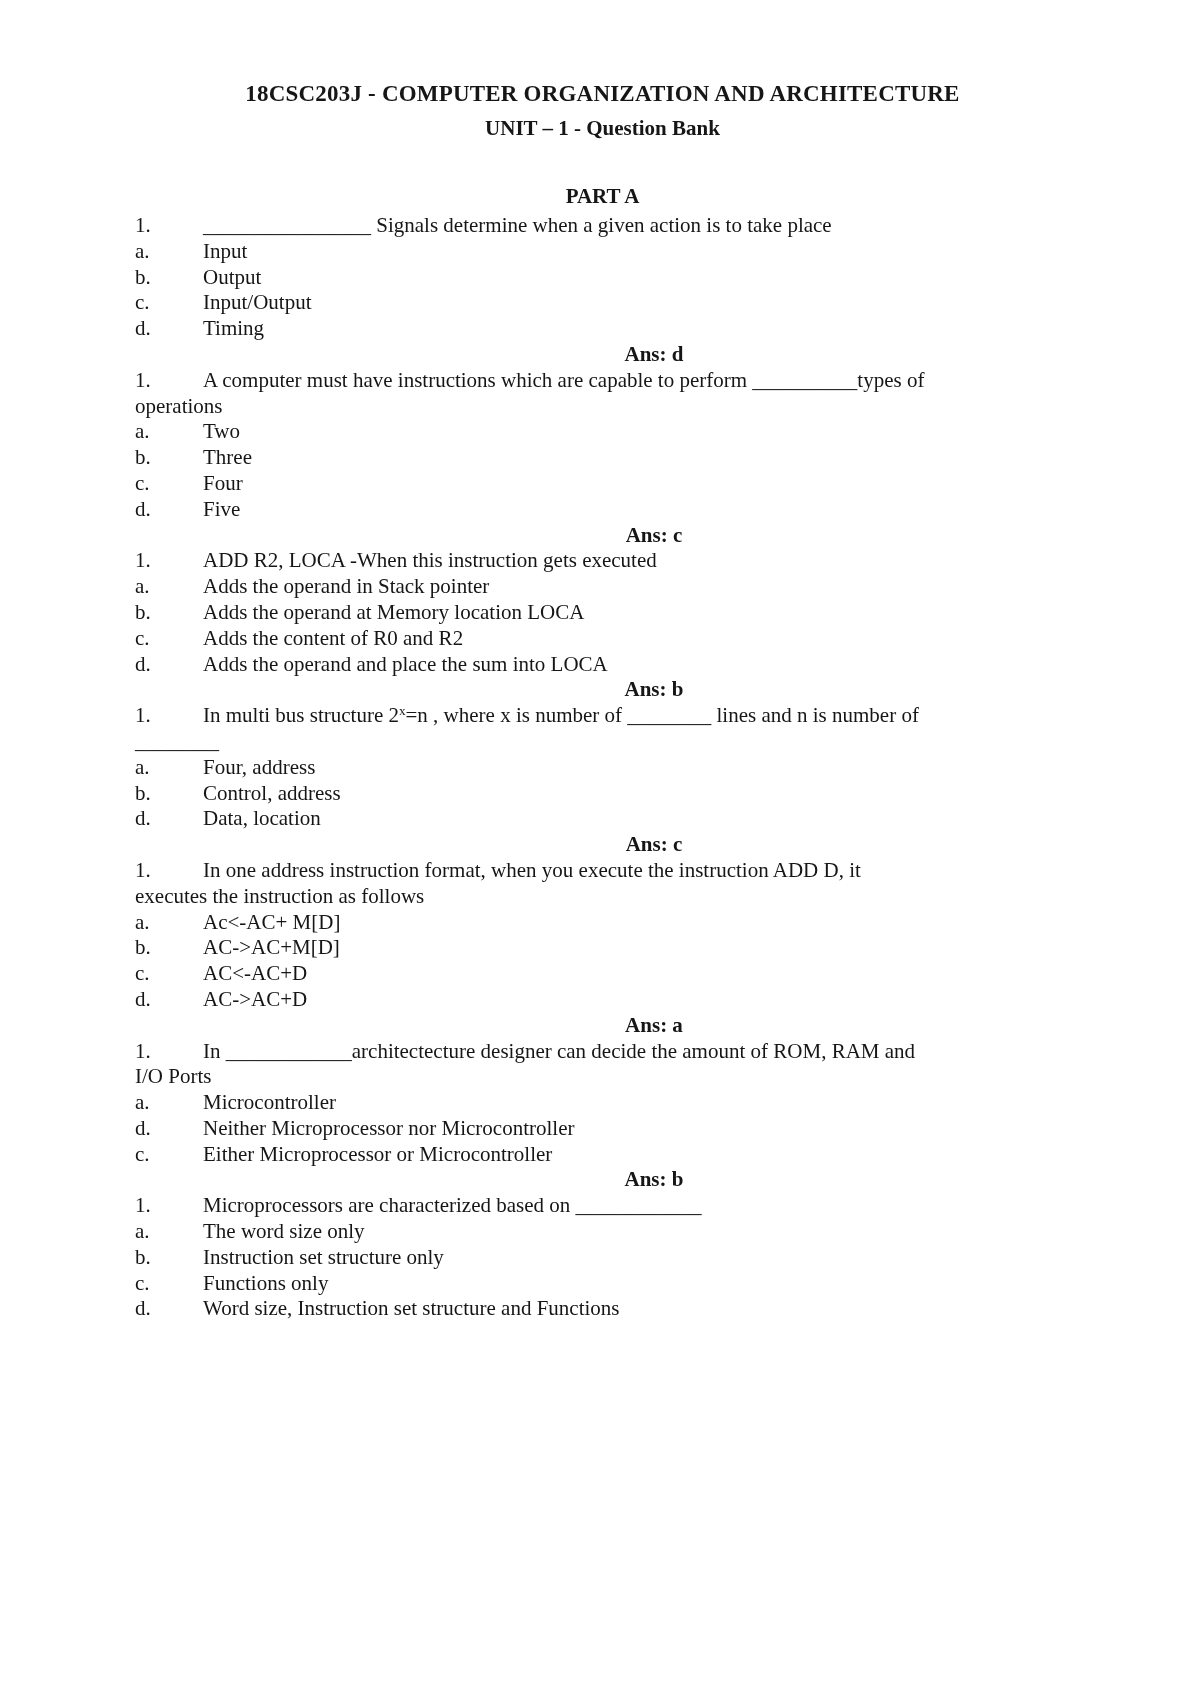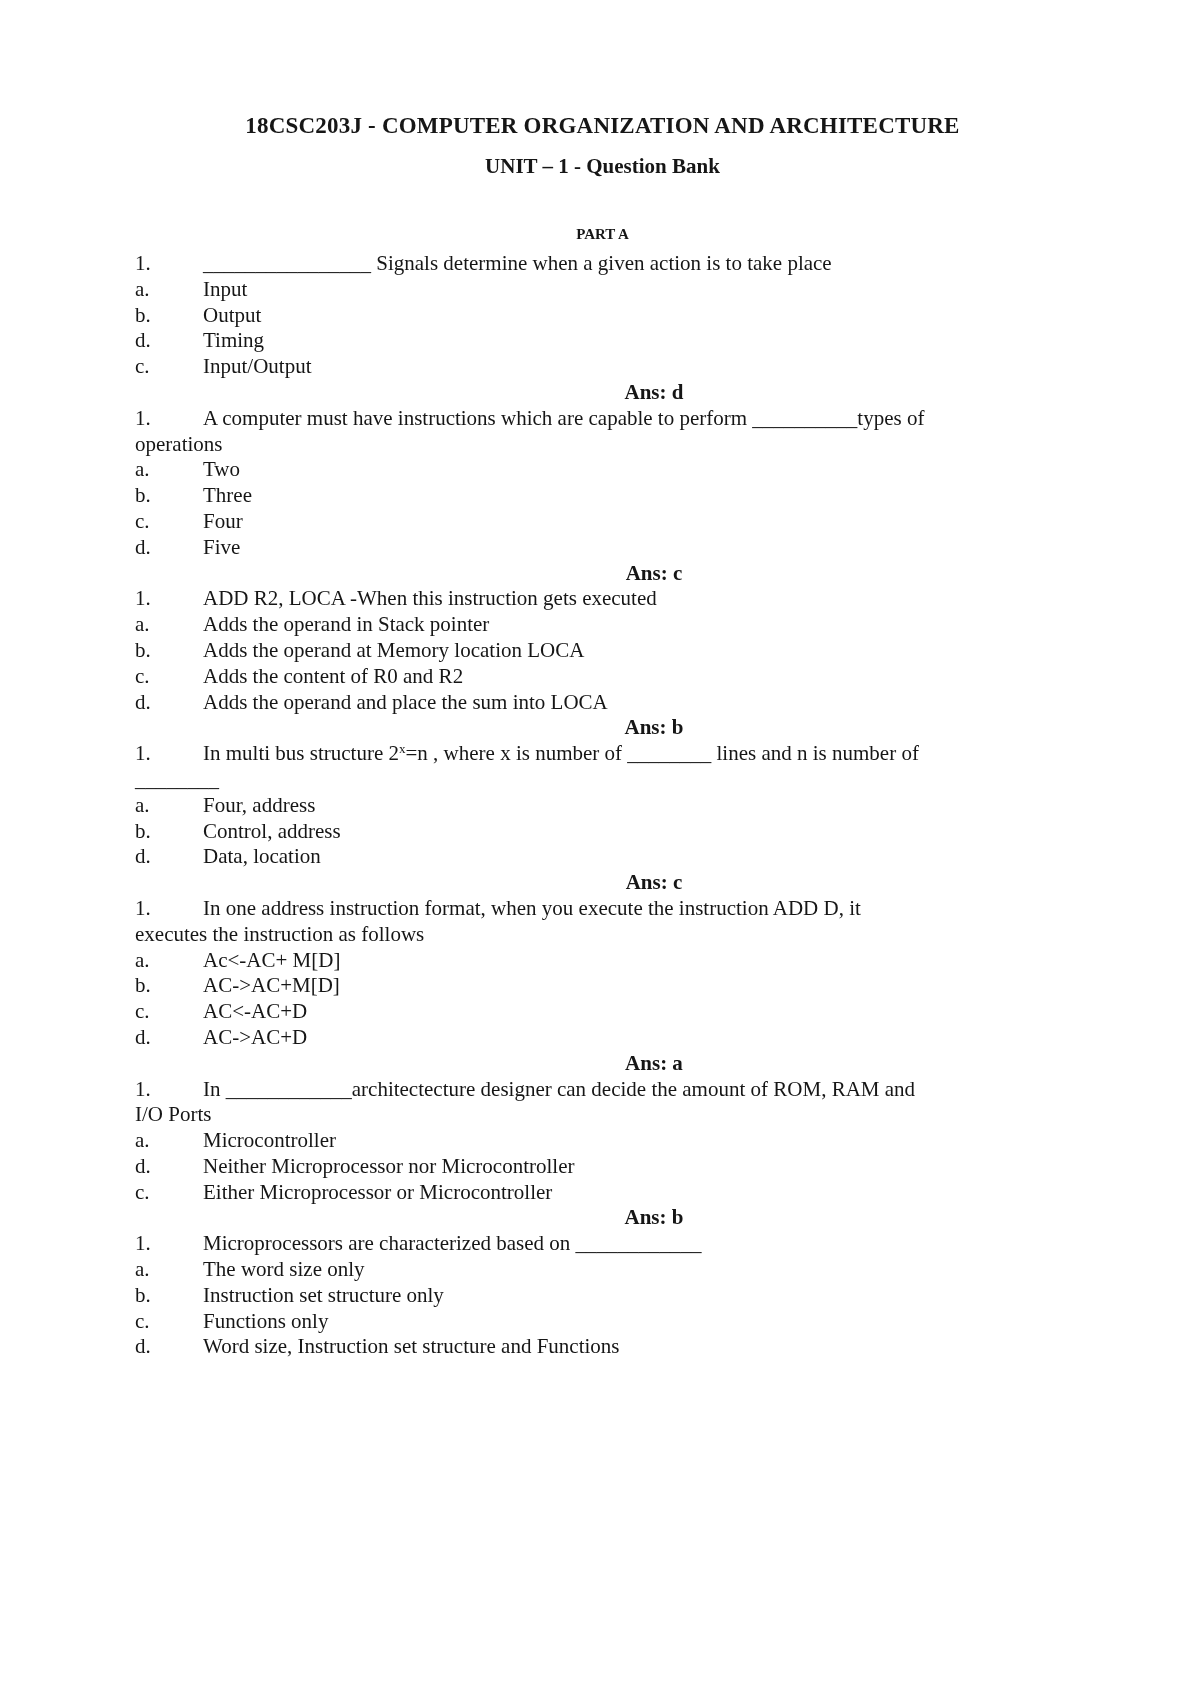--- a/index.html
+++ b/index.html
@@ -10,41 +10,41 @@
   .page {
     position: relative;
     width: 1200px;
     height: 1697px;
     background: #ffffff;
     overflow: hidden;
     font-family: "Liberation Serif", "DejaVu Serif", serif;
     color: #161616;
   }
   .doc {
-    padding: 112px 130px 0 135px;
+    padding: 80px 130px 0 135px;
   }
   .doc-title {
     margin: 0;
     text-align: center;
     font-size: 23px;
     line-height: 28px;
     font-weight: bold;
     letter-spacing: 0.2px;
   }
   .doc-subtitle {
-    margin: 13px 0 0 0;
+    margin: 7px 0 0 0;
     text-align: center;
     font-size: 21px;
     line-height: 26px;
     font-weight: bold;
   }
   .section-heading {
     margin: 42px 0 4px 0;
     text-align: center;
-    font-size: 15px;
+    font-size: 21px;
     line-height: 26px;
     font-weight: bold;
   }
   .qa {
     font-size: 21px;
     line-height: 25.8px;
   }
   .qline {
     white-space: nowrap;
   }
@@ -86,24 +86,24 @@
         <div class="qline">
           <span class="num">1.</span><span class="txt">________________ Signals determine when a given action is to take place</span>
         </div>
         <div class="qline">
           <span class="num">a.</span><span class="txt">Input</span>
         </div>
         <div class="qline">
           <span class="num">b.</span><span class="txt">Output</span>
         </div>
         <div class="qline">
+          <span class="num">c.</span><span class="txt">Input/Output</span>
+        </div>
+        <div class="qline">
           <span class="num">d.</span><span class="txt">Timing</span>
-        </div>
-        <div class="qline">
-          <span class="num">c.</span><span class="txt">Input/Output</span>
         </div>
         <div class="ans">Ans: d</div>
       </div>
 
       <div>
         <div class="qline">
           <span class="num">1.</span><span class="txt">A computer must have instructions which are capable to perform __________types of</span>
         </div>
         <div class="cont">operations</div>
         <div class="qline">

